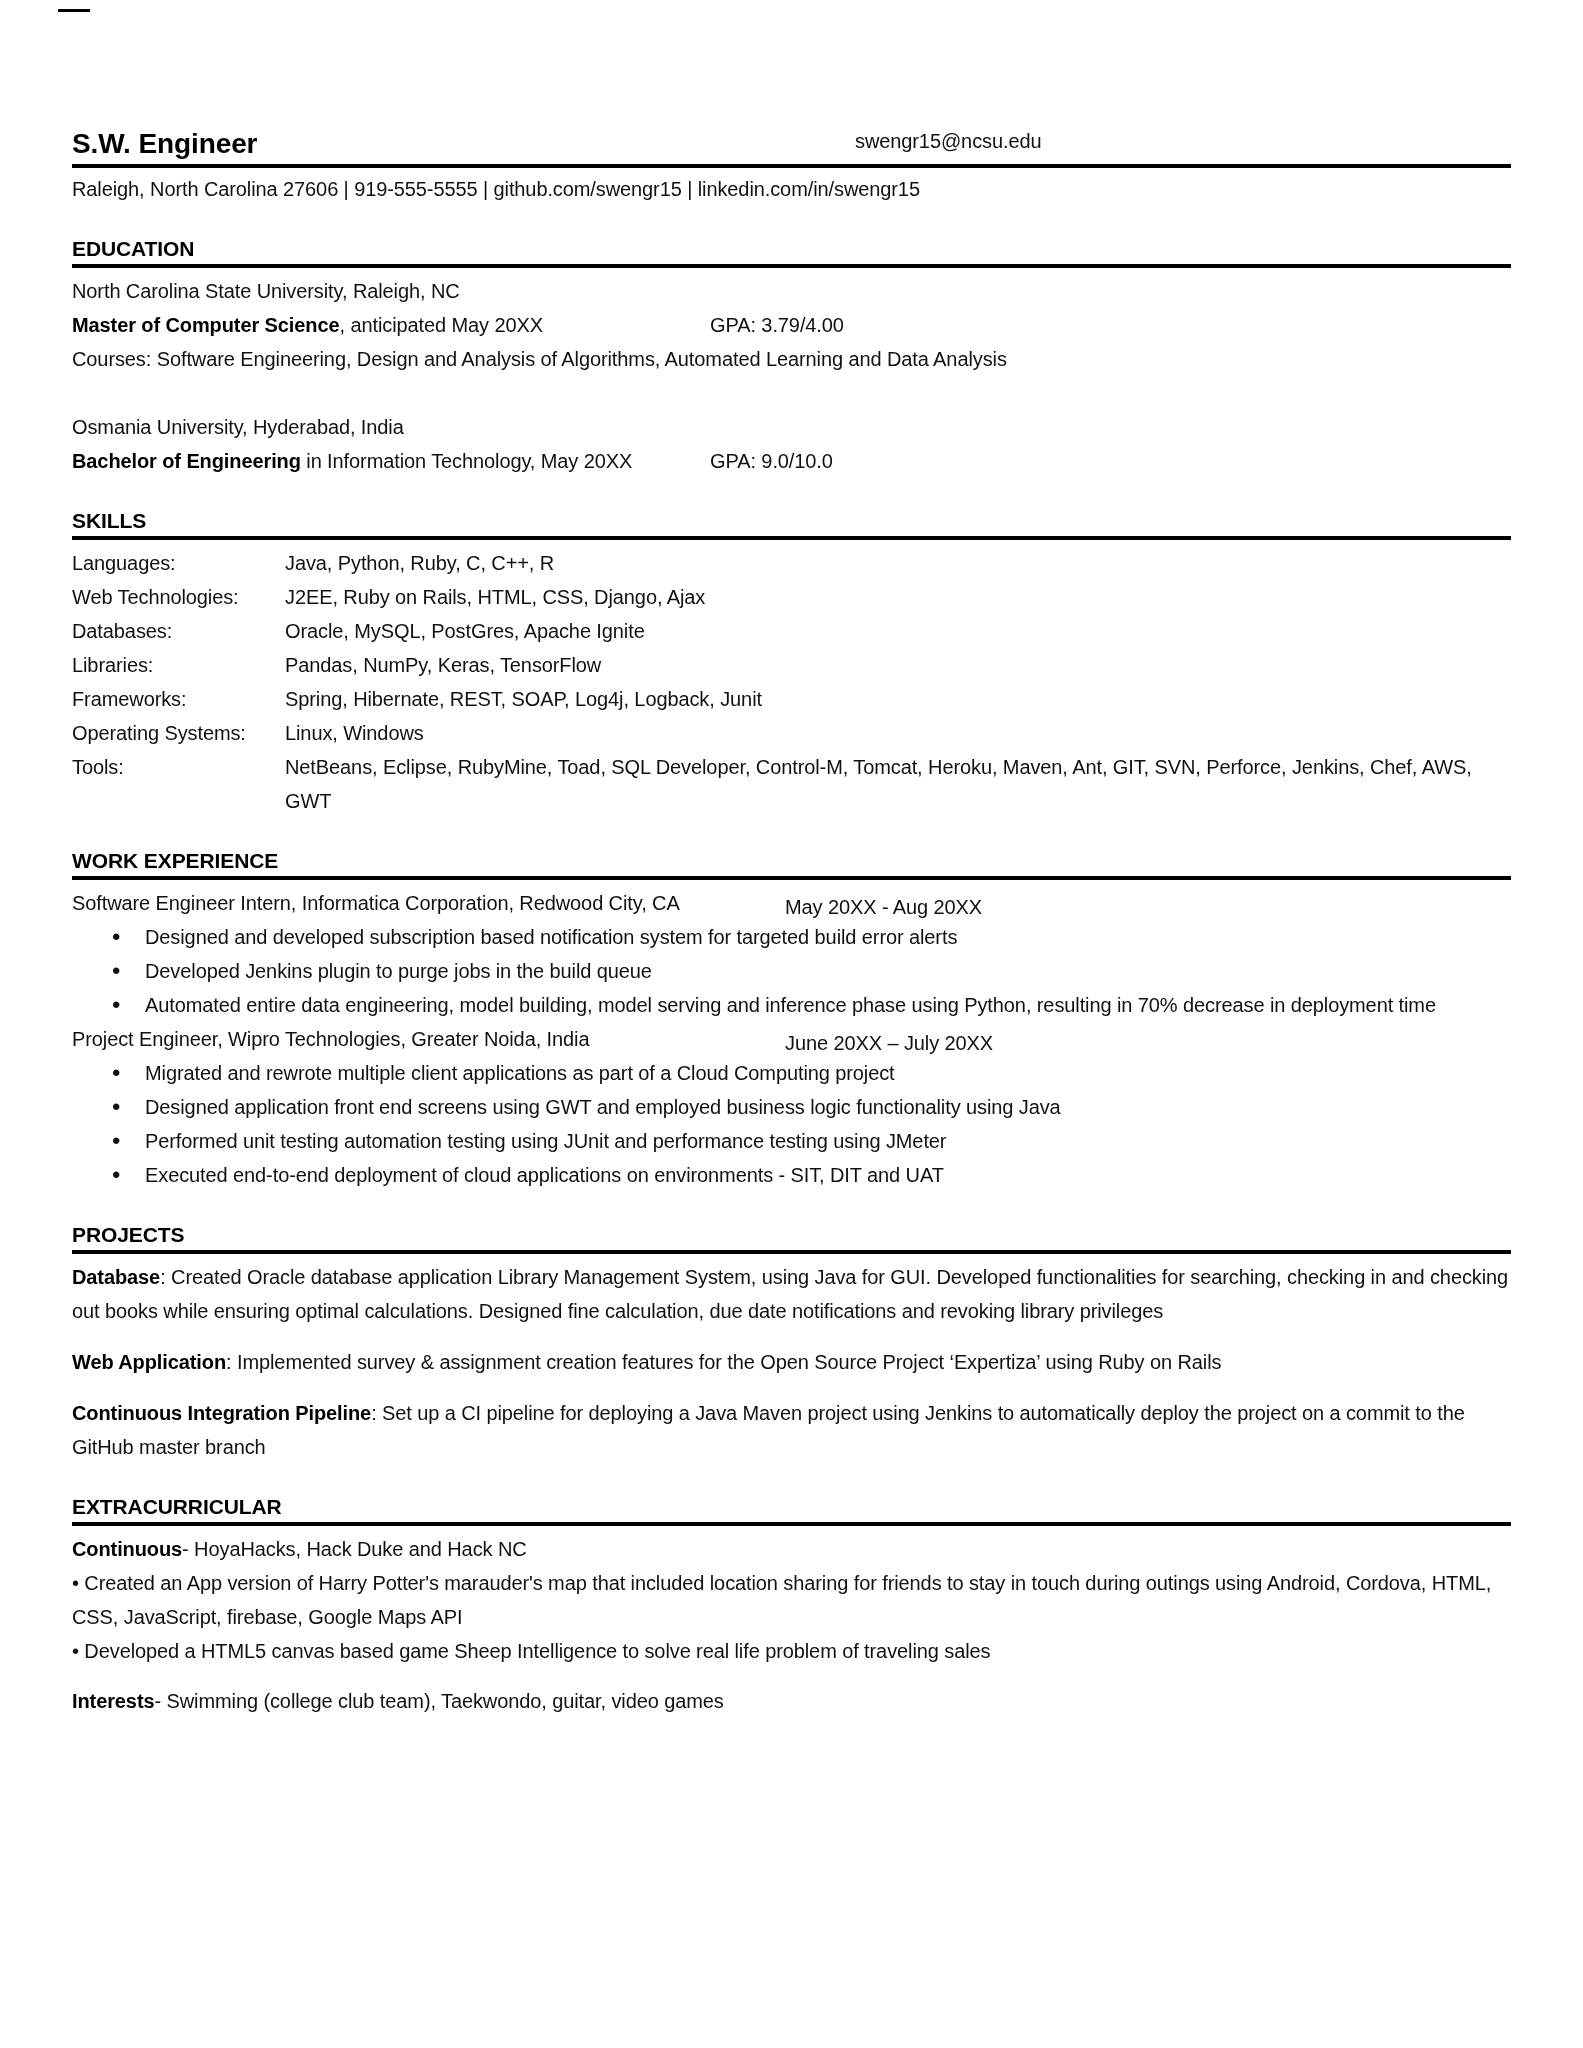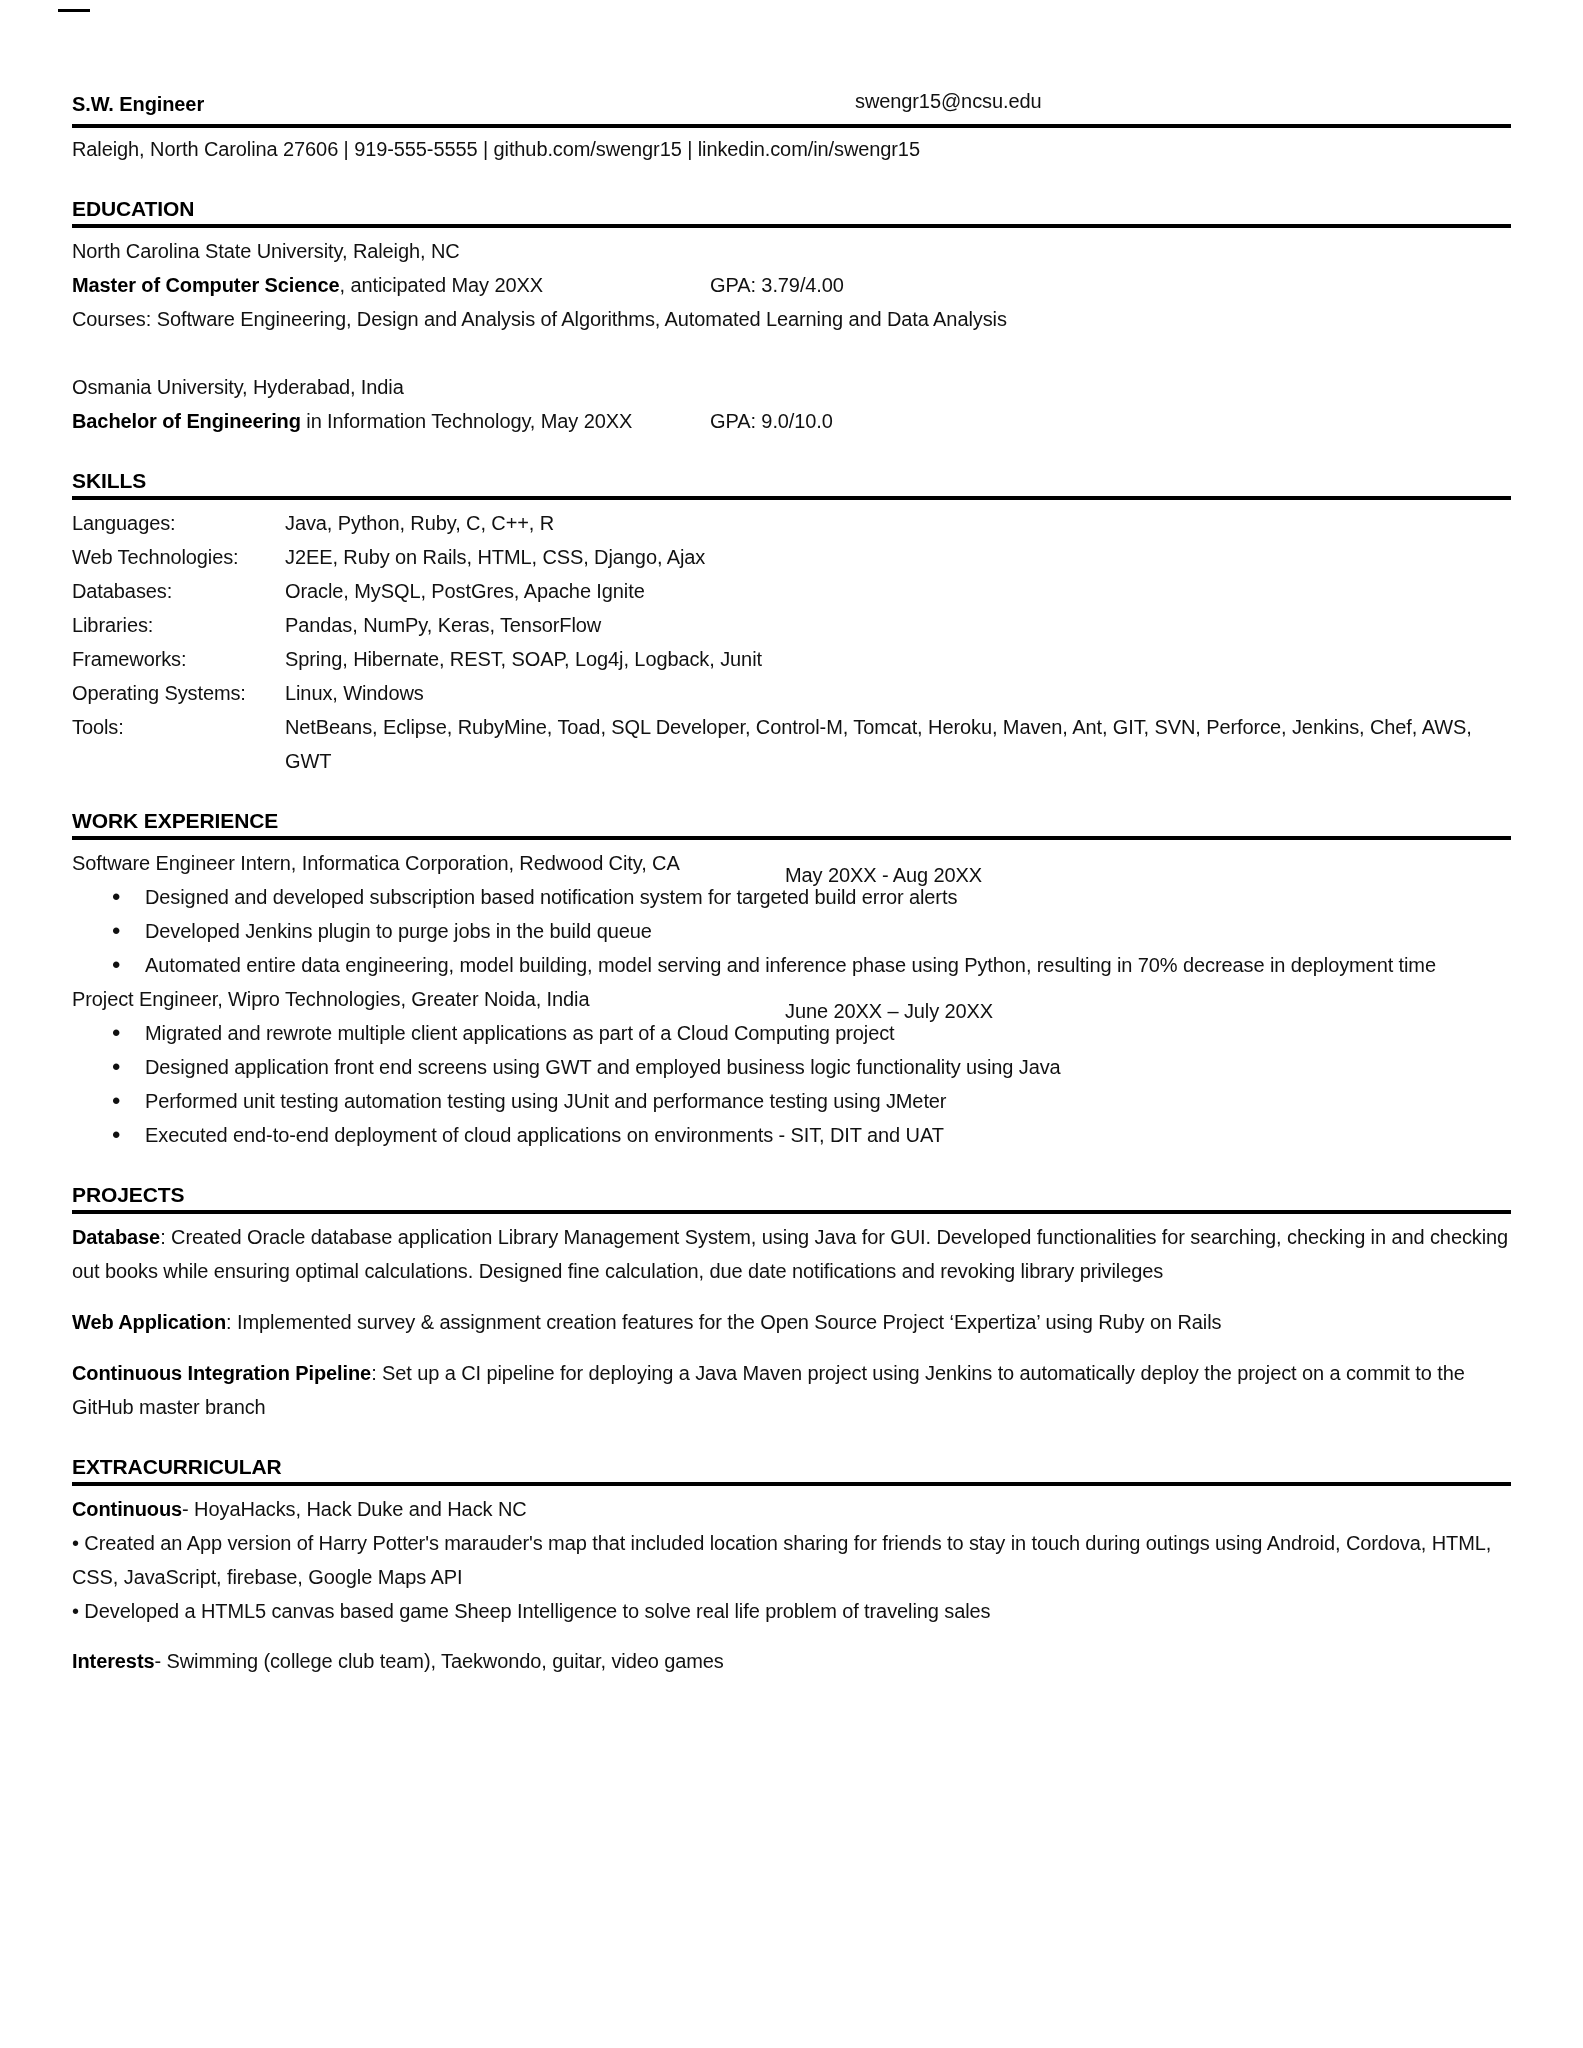--- a/index.html
+++ b/index.html
@@ -7,33 +7,33 @@
   body {
     width:1583px; height:2048px;
     font-family:"Liberation Sans", sans-serif;
     color:#111; position:relative;
     letter-spacing:-0.1px;
   }
   .scan-artifact { position:absolute; left:58px; top:9px; width:32px; height:3px; background:#000; }
   .page { padding:86px 72px 0 72px; font-size:20px; line-height:34px; }
 
   .name-row { position:relative; }
-  h1 { font-size:20px; line-height:36px; font-weight:bold; color:#000; }
+  h1 { font-size:28px; line-height:36px; font-weight:bold; color:#000;margin-top:40px; }
   .email { position:absolute; left:783px; bottom:4px; font-size:20px; }
 
   .rule { border-top:4px solid #000; margin-top:2px; margin-bottom:6px; }
   .header-rule { margin-bottom:4px; }
 
   section { margin-top:30px; }
   h2 { font-size:21px; line-height:26px; font-weight:bold; color:#000; }
 
   .line { position:relative; }
   .degree-line .gpa { position:absolute; left:638px; top:0; }
   .job-line { position:relative; }
-  .job-date { position:absolute; left:713px; top:12px; white-space:nowrap; }
+  .job-date { position:absolute; left:713px; top:4px; white-space:nowrap; }
 
   .skill-row { display:flex; }
   .skill-label { flex:0 0 213px; }
   .skill-value { flex:1; }
 
   .bullets { list-style:none; padding-left:73px; }
   .bullets li { position:relative; }
   .bullets li::before { content:"\2022"; position:absolute; left:-33px; top:0px; font-size:24px; }
 
   .school-2 { margin-top:34px; }

